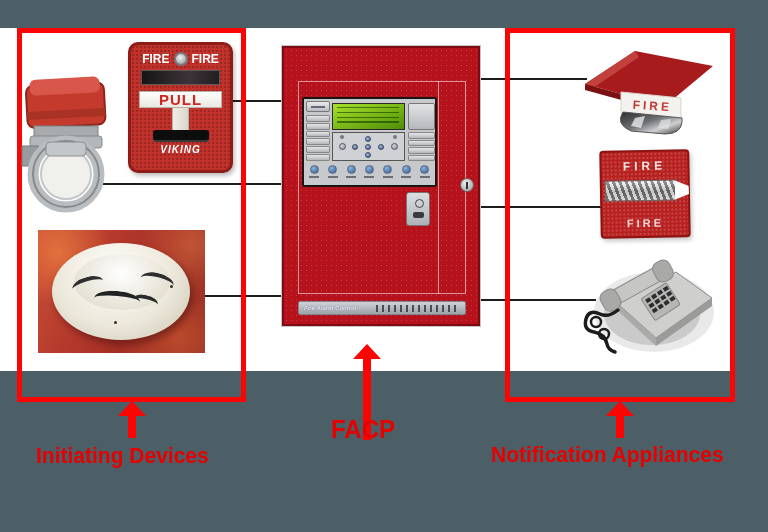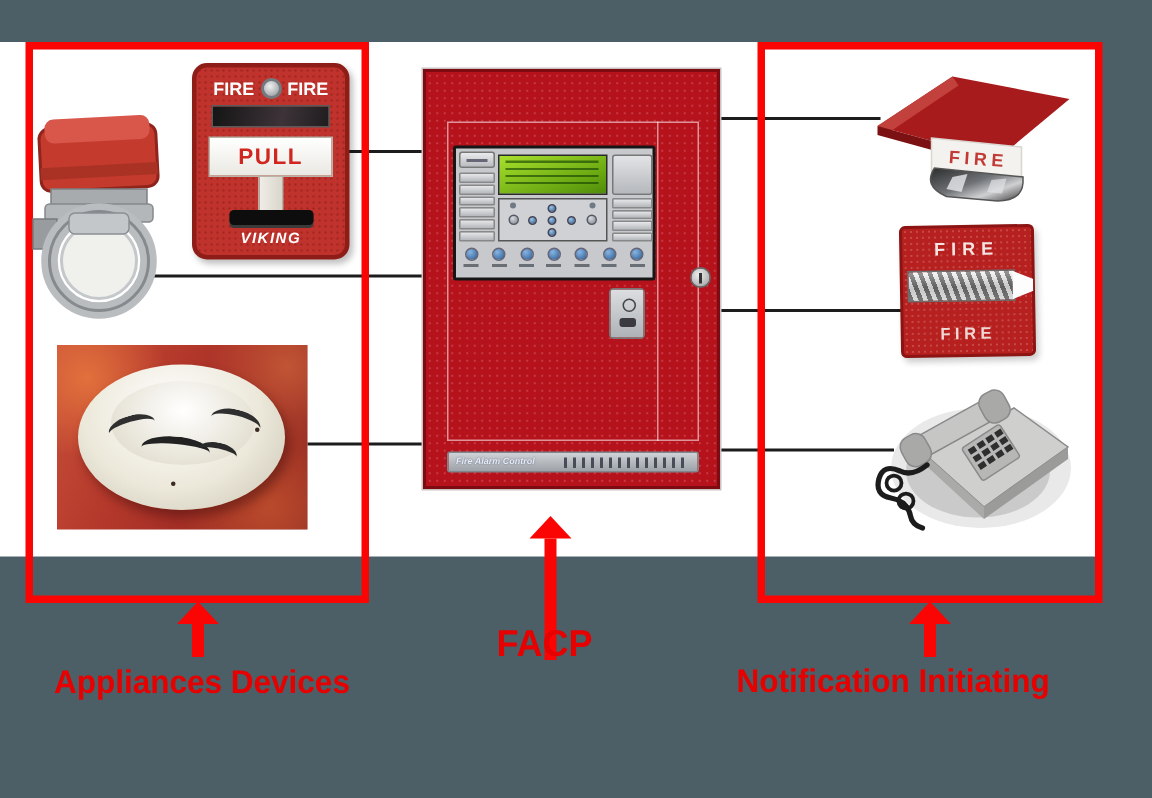--- a/index.html
+++ b/index.html
@@ -68,21 +68,21 @@
     background:repeating-linear-gradient(90deg,#474c56 0 2px,transparent 2px 6px);}
 
   
   .pull-station{position:absolute;left:128px;top:42px;width:105px;height:131px;border-radius:10px;
     background:#c0322c;background-image:radial-gradient(rgba(60,0,0,.25) .8px,transparent 1px);background-size:4px 4px;
     border:3px solid #8e1d18;box-shadow:2px 3px 4px rgba(0,0,0,.25);}
   .ps-top{margin-top:7px;display:flex;justify-content:center;align-items:center;gap:4px;
     color:#fff;font-weight:900;font-size:12px;}
   .ps-clock{width:14px;height:14px;border-radius:50%;background:radial-gradient(circle at 40% 35%,#f0f0f0,#8d9296);border:2px solid #74797e;}
   .ps-window{margin:4px 10px 0;height:15px;background:linear-gradient(100deg,#151515,#3d3338 60%,#201d1f);border:1px solid #5a5a5a;}
-  .ps-pullbar{margin:6px 8px 0;height:27px;background:linear-gradient(#ffffff,#e9e8e2);border:1px solid #b9b2a6;
+  .ps-pullbar{margin:6px 8px 0;height:17px;background:linear-gradient(#ffffff,#e9e8e2);border:1px solid #b9b2a6;
     display:flex;align-items:center;justify-content:center;color:#d0261f;font-weight:900;font-size:15px;letter-spacing:1px;}
   .ps-stem{width:17px;height:24px;background:linear-gradient(90deg,#efede6,#d9d6cc);border:1px solid #b5b0a3;border-top:none;margin:0 auto;}
   .ps-latch{width:56px;height:10px;background:#0d0d0d;border-radius:3px;margin:-2px auto 0;box-shadow:0 2px 0 #3a3a3a;}
   .ps-brand{text-align:center;color:#fff;font-weight:900;font-style:italic;font-size:10px;letter-spacing:1px;margin-top:4px;}
 
   
   .smoke{position:absolute;left:38px;top:230px;width:167px;height:123px;overflow:hidden;
     background:linear-gradient(115deg,#c8503a 0%,#b63a2c 35%,#a52f26 60%,#8f2a22 100%);}
   .smoke::before{content:"";position:absolute;inset:0;
     background:radial-gradient(circle at 12% 18%,rgba(236,126,62,.75),transparent 30%),
@@ -318,17 +318,17 @@
   </div>
   <div class="arrow" style="left:353px;top:344px;">
     <div class="head"></div>
       <div class="shaft" style="height:81px;"></div>
   </div>
   <div class="arrow" style="left:606px;top:401px;">
     <div class="head"></div>
       <div class="shaft" style="height:22px;"></div>
   </div>
 
-  <div class="caption cap-init">Appliances Devices</div>
+  <div class="caption cap-init">Initiating Devices</div>
   <div class="caption cap-facp">FACP</div>
-  <div class="caption cap-notif">Notification Initiating</div>
+  <div class="caption cap-notif">Notification Appliances</div>
 
 </div>
 
 </body></html>

